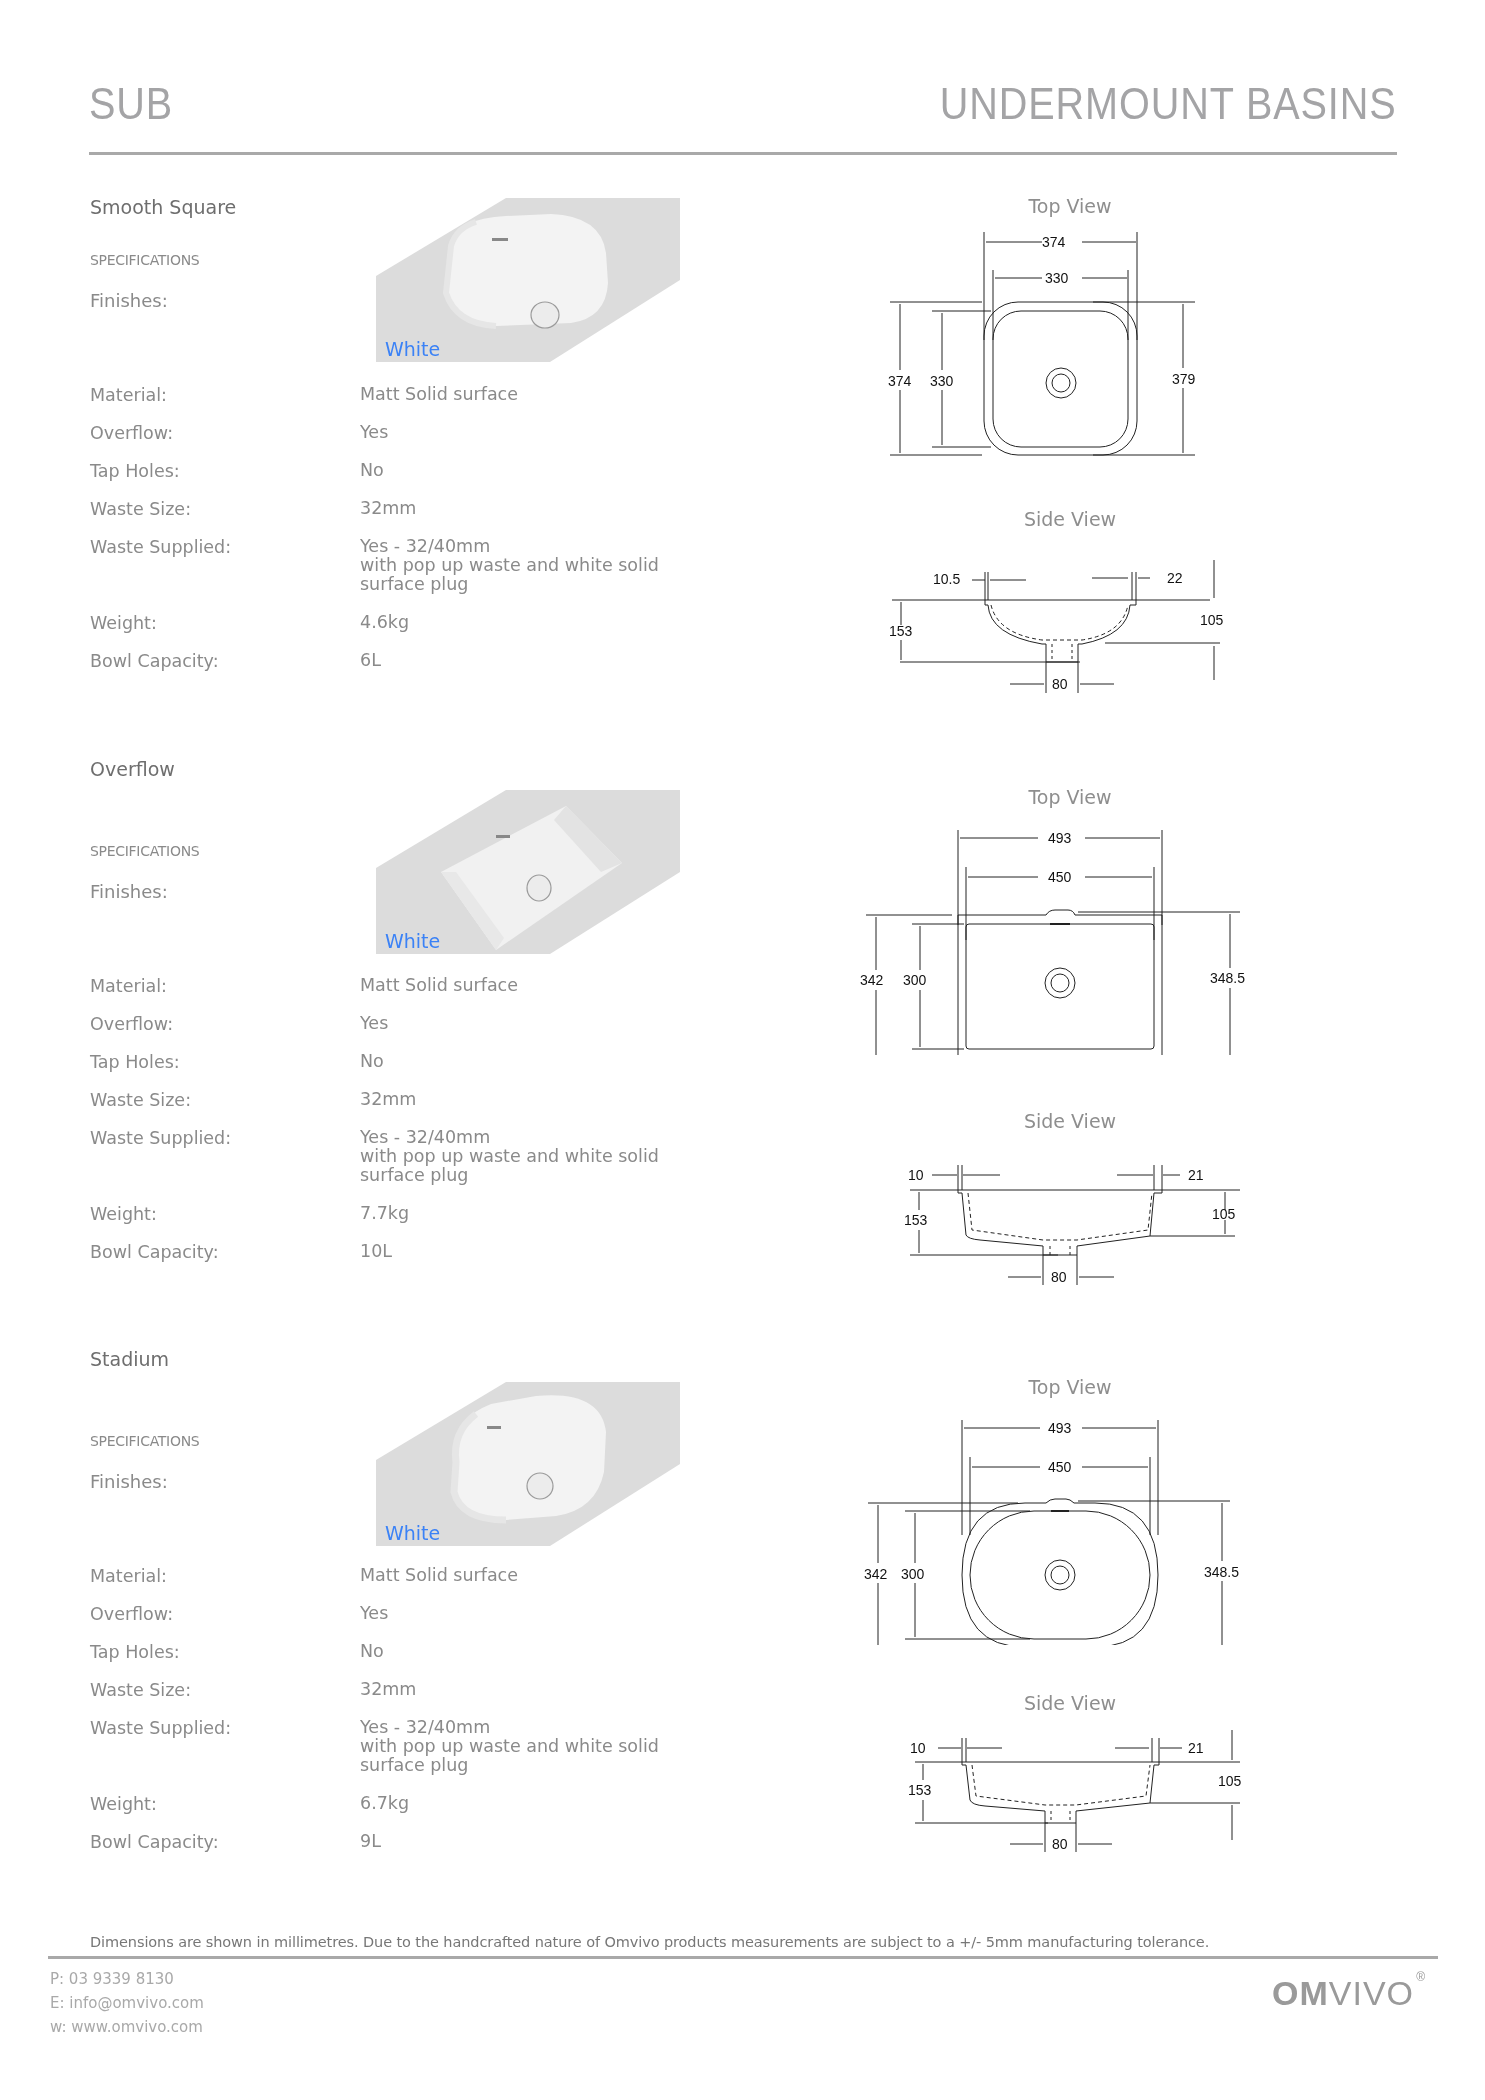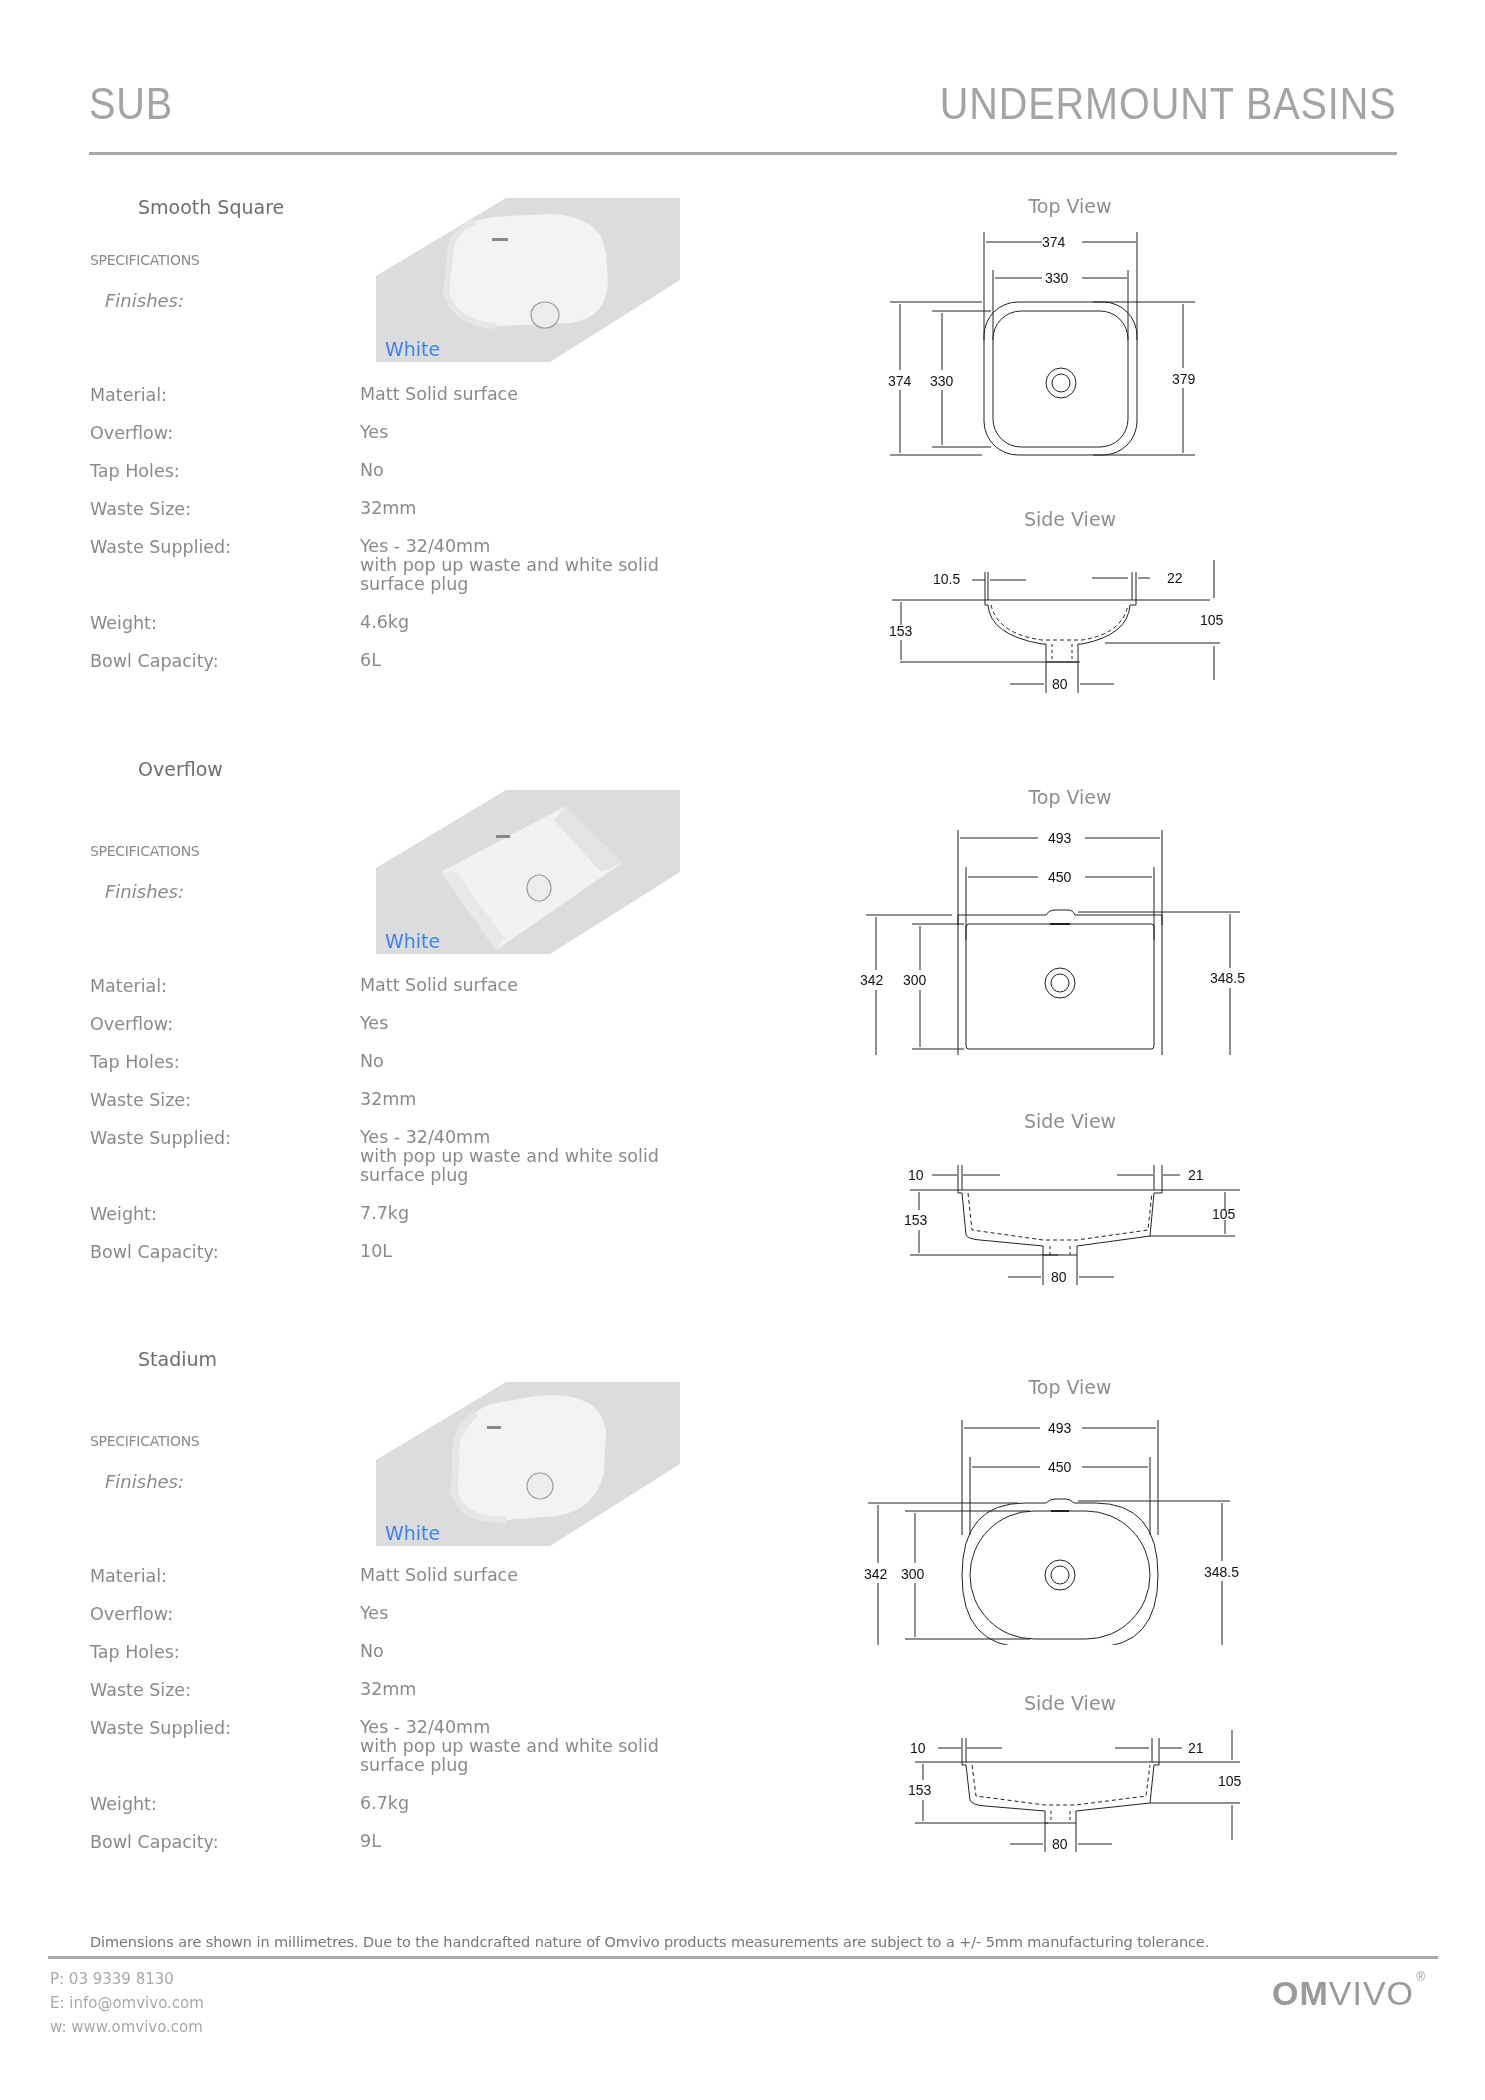--- a/index.html
+++ b/index.html
@@ -6,23 +6,23 @@
   body { width: 1485px; height: 2100px; position: relative; overflow: hidden;
          font-family: "DejaVu Sans", sans-serif; color: #7a7a7a; }
   .abs { position: absolute; }
 
   .hdr-title { font-family: "Liberation Sans", sans-serif; font-size: 44px; color: #a4a4a6;
                letter-spacing: 1px; top: 82px; line-height: 1; font-weight: normal; transform: scaleX(0.9); }
   .hdr-left { left: 89px; transform-origin: left center; }
   .hdr-right { right: 88px; transform-origin: right center; }
   .hdr-rule { left: 89px; top: 152px; width: 1308px; height: 3px; background: #a9a9a9; }
 
-  .prod-name { font-family: "DejaVu Sans", sans-serif; font-size: 19px; color: #6e6e6e; left: 90px; margin-left: 48px; }
+  .prod-name { font-family: "DejaVu Sans", sans-serif; font-size: 19px; color: #6e6e6e; left: 90px; }
   .spec-head { font-family: "DejaVu Sans", sans-serif; font-size: 14px; color: #8a8a8a; left: 90px; letter-spacing: -0.3px; }
-  .finish-lbl { font-family: "DejaVu Sans", sans-serif; font-size: 18px; color: #8a8a8a; left: 105px; font-style: italic; }
+  .finish-lbl { font-family: "DejaVu Sans", sans-serif; font-size: 18px; color: #8a8a8a; left: 90px; }
 
   .spec-row { left: 90px; width: 600px; font-size: 17.5px; color: #8a8a8a; }
   .spec-row .k { position: absolute; left: 0; top: 0; }
   .spec-row .v { position: absolute; left: 270px; top: 0; width: 340px; line-height: 19px; }
 
   .photo { left: 376px; width: 304px; height: 164px; overflow: hidden; }
   .photo svg { display: block; }
   .photo .finish-name { position: absolute; left: 9px; bottom: 2px; color: #3b82f6;
                         font-size: 19px; font-family: "DejaVu Sans", sans-serif; text-align: center; }
 

